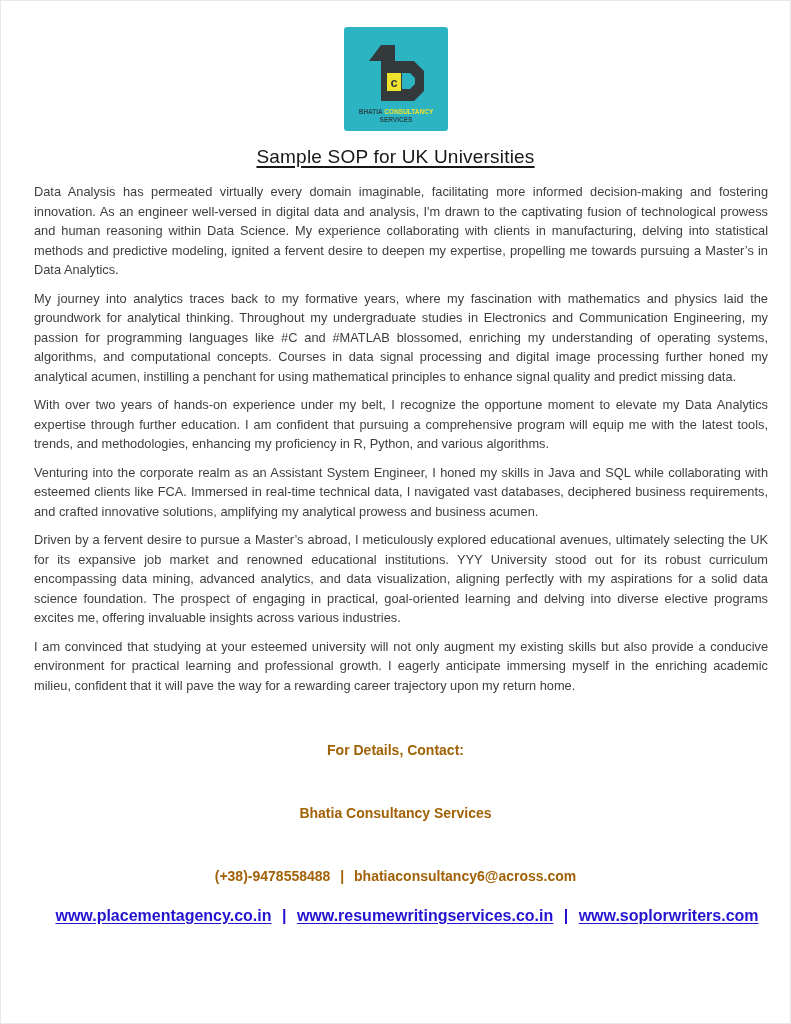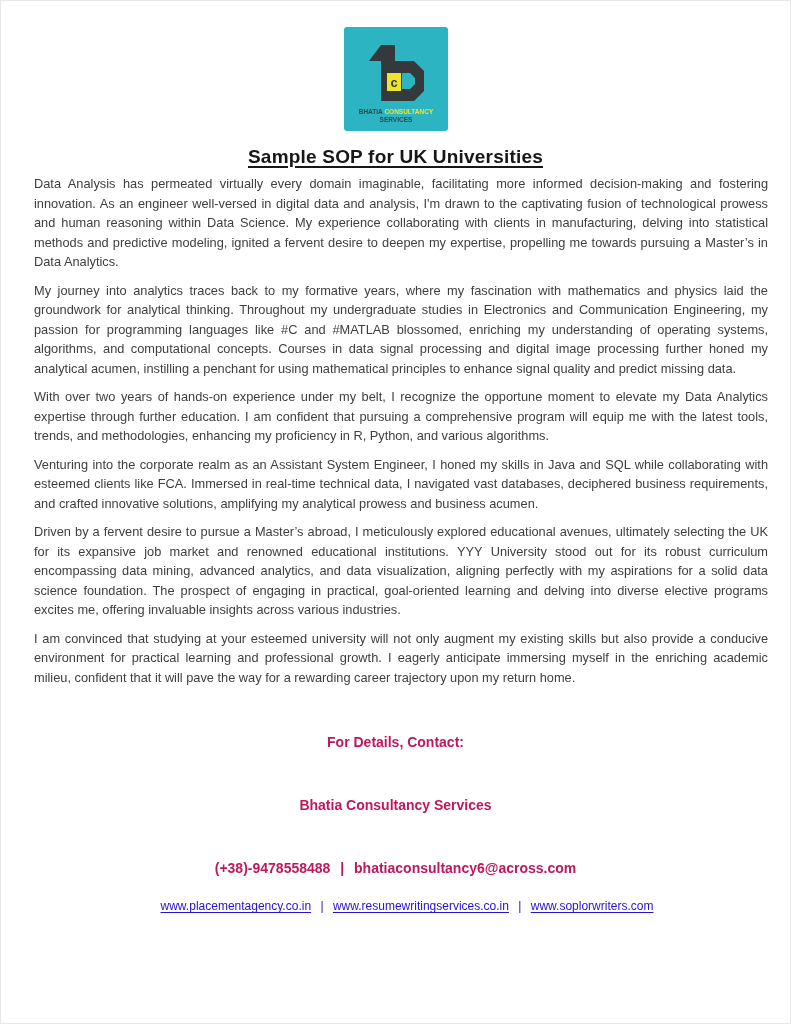--- a/index.html
+++ b/index.html
@@ -17,54 +17,54 @@
   .logo-wrap {
     display: flex;
     justify-content: center;
     padding-top: 26px;
   }
   .logo-svg { display: block; }
   .title {
     text-align: center;
     margin-top: 15px;
     font-size: 19px;
-    font-weight: bold;
+    font-weight: normal;
     color: #171717;
     letter-spacing: 0.2px;
   }
   .title span {
     text-decoration: underline;
     text-decoration-thickness: 2px;
     text-underline-offset: 3px;
   }
   .content {
     padding: 0 22px 0 33px;
-    margin-top: 6px;
+    margin-top: 14px;
   }
   .content p {
     text-align: justify;
     font-size: 12.8px;
     line-height: 19.5px;
     color: #3e3e3e;
     margin-bottom: 9px;
   }
   .footer {
     margin-top: 44px;
     text-align: center;
   }
   .footer-line {
     font-size: 14px;
     font-weight: bold;
-    color: #be185d;
+    color: #a16207;
     margin-bottom: 23px;
     margin-top: 47px;
   }
   .links-line {
-    font-size: 12px;
-    font-weight: normal;
+    font-size: 16px;
+    font-weight: bold;
     padding-left: 23px;
   }
   .links-line a {
     color: #2312d0;
     text-decoration: underline;
     text-underline-offset: 2px;
     cursor: pointer;
   }
   .links-line .sep {
     color: #2312d0;

